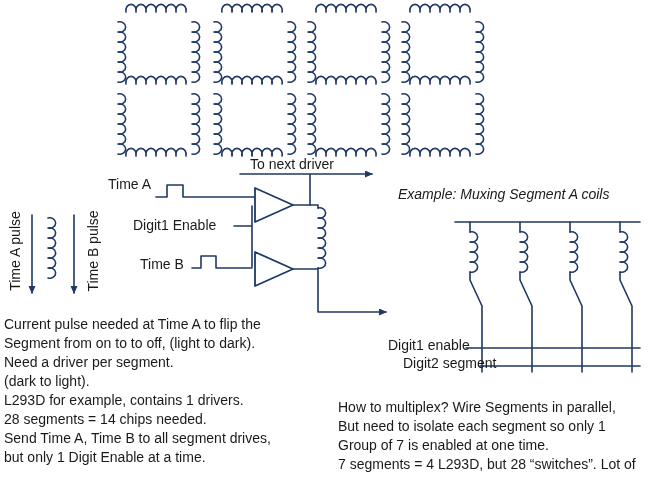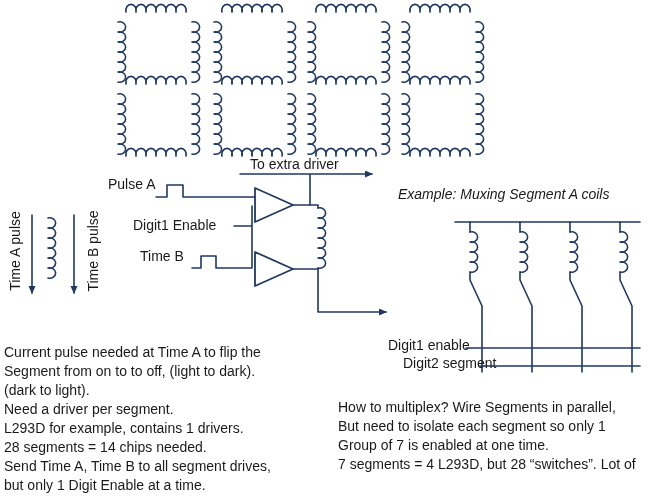--- a/index.html
+++ b/index.html
@@ -86,35 +86,35 @@
           <use href="#cv4" x="620" y="232"></use>
           <path d="M620 272V280 L632 306 M632 306V372"></path>
         </g>
 
         <path d="M466 348H640"></path>
         <path d="M480 366H640"></path>
       </g>
     </g>
   </svg>
 
-  <div class="lbl" style="left:250px; top:156px;">To extra driver</div>
-  <div class="lbl" style="left:108px; top:176px;">Pulse A</div>
+  <div class="lbl" style="left:250px; top:156px;">To next driver</div>
+  <div class="lbl" style="left:108px; top:176px;">Time A</div>
   <div class="lbl" style="left:133px; top:217px;">Digit1 Enable</div>
-  <div class="lbl" style="left:140px; top:248px;">Time B</div>
+  <div class="lbl" style="left:140px; top:256px;">Time B</div>
   <div class="lbl vlbl" style="left:-26px; top:243px; width:82px;">Time A pulse</div>
   <div class="lbl vlbl" style="left:52px; top:243px; width:82px;">Time B pulse</div>
   <div class="lbl" style="left:398px; top:186px;font-style:italic;">Example: Muxing Segment A coils</div>
   <div class="lbl" style="left:388px; top:337px;">Digit1 enable</div>
   <div class="lbl" style="left:403px; top:355px;">Digit2 segment</div>
 
-  <div class="notes" style="left:4px; top:315px;margin-top:28px;">
+  <div class="notes" style="left:4px; top:315px;">
     <div>Current pulse needed at Time A to flip the</div>
     <div>Segment from on to to off, (light to dark).</div>
+    <div>Need a driver per segment.</div>
     <div>(dark to light).</div>
-    <div>Need a driver per segment.</div>
     <div>L293D for example, contains 1 drivers.</div>
     <div>28 segments = 14 chips needed.</div>
     <div>Send Time A, Time B to all segment drives,</div>
     <div>but only 1 Digit Enable at a time.</div>
   </div>
 
   <div class="notes" style="left:338px; top:398px;">
     <div>How to multiplex? Wire Segments in parallel,</div>
     <div>But need to isolate each segment so only 1</div>
     <div>Group of 7 is enabled at one time.</div>

